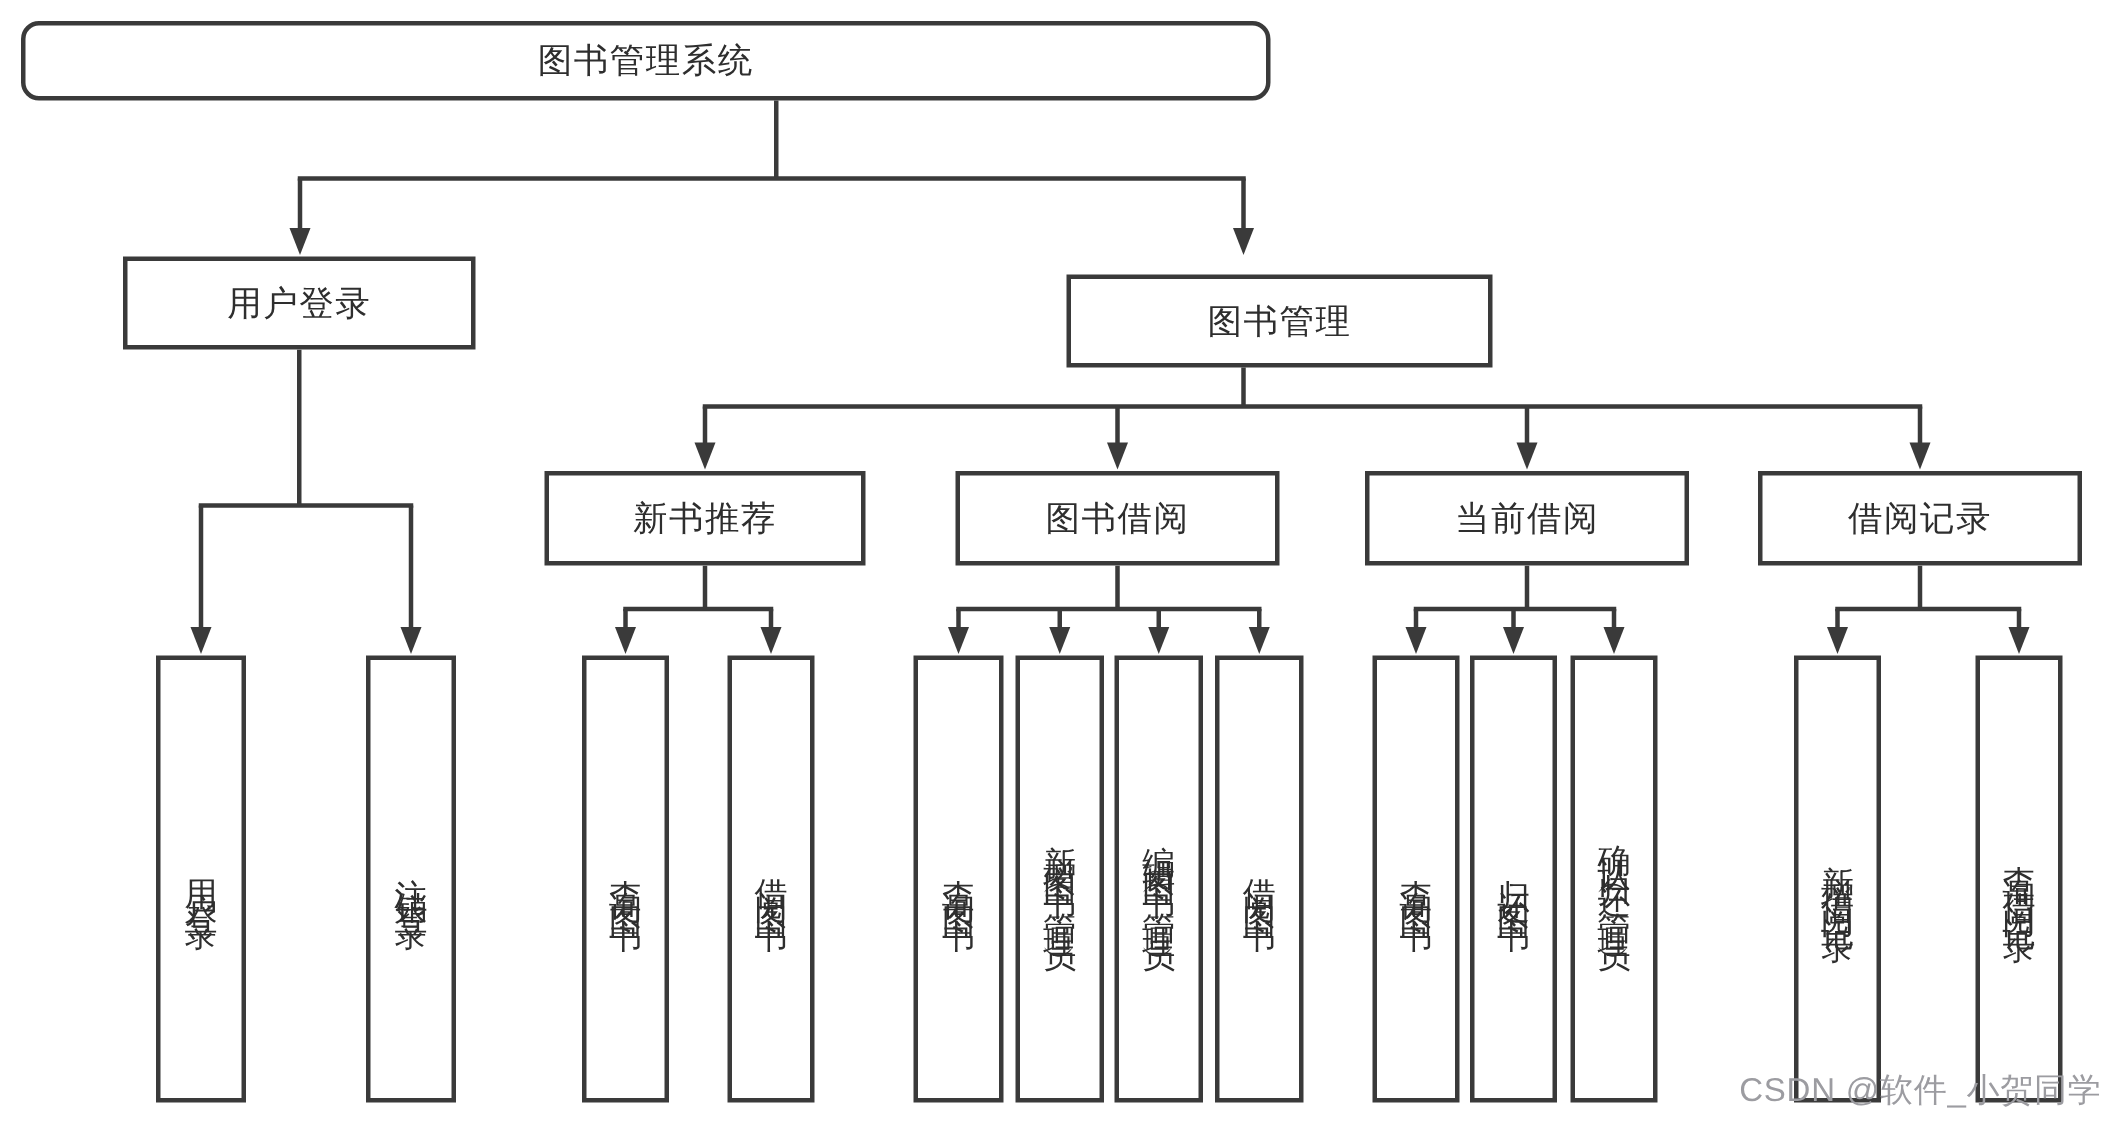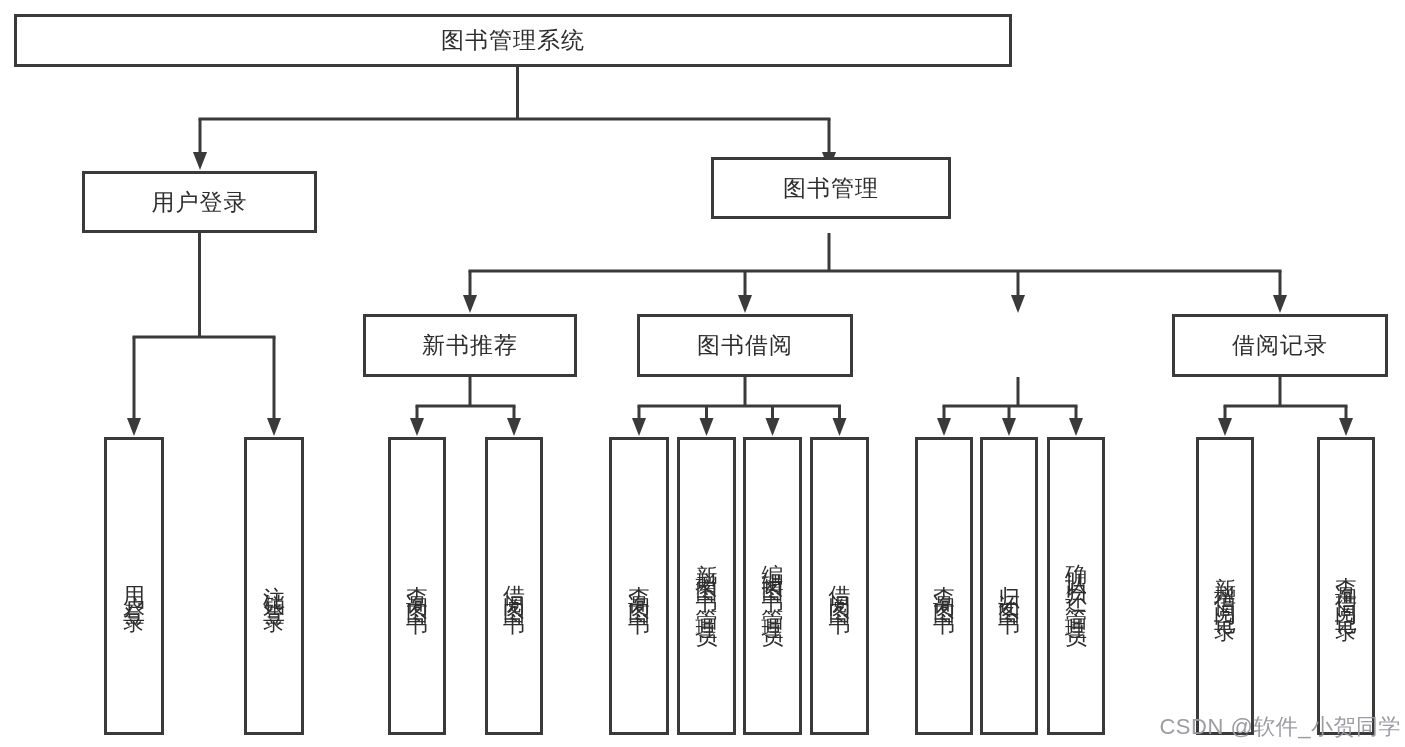--- a/index.html
+++ b/index.html
@@ -115,27 +115,28 @@
     <g>
       <line x1="1280" y1="377" x2="1280" y2="406"></line>
       <line x1="1223.5" y1="406" x2="1347.5" y2="406"></line>
       <line x1="1225" y1="406" x2="1225" y2="420"></line>
       <polygon points="1218,418 1232,418 1225,436"></polygon>
       <line x1="1346" y1="406" x2="1346" y2="420"></line>
       <polygon points="1339,418 1353,418 1346,436"></polygon>
     </g>
   </svg>
 
-  <div class="box hbox" style="left:14px;top:14px;width:998px;height:53px;">图书管理系统</div>
+  <div class="box hbox" style="left:14px;top:14px;width:833px;height:53px;border-radius:12px;">图书管理系统</div>
 
   <div class="box hbox" style="left:82px;top:171px;width:235px;height:62px;">用户登录</div>
-  <div class="box hbox" style="left:711px;top:157px;width:240px;height:62px;font-family:Liberation Mono, monospace;">图书管理</div>
+  <div class="box hbox" style="left:711px;top:183px;width:284px;height:62px;font-family:Liberation Mono, monospace;">图书管理</div>
 
   <div class="box hbox" style="left:637px;top:314px;width:216px;height:63px;">图书借阅</div>
   <div class="box hbox" style="left:363px;top:314px;width:214px;height:63px;">新书推荐</div>
+  <div class="box hbox" style="left:910px;top:314px;width:216px;height:63px;">当前借阅</div>
   <div class="box hbox" style="left:1172px;top:314px;width:216px;height:63px;">借阅记录</div>
 
   <div class="box vbox" style="left:104px;top:437px;width:60px;height:298px;">
     <span>用户登录</span>
   </div>
   <div class="box vbox" style="left:244px;top:437px;width:60px;height:298px;">
     <span>注销登录</span>
   </div>
 
   <div class="box vbox" style="left:388px;top:437px;width:58px;height:298px;">

